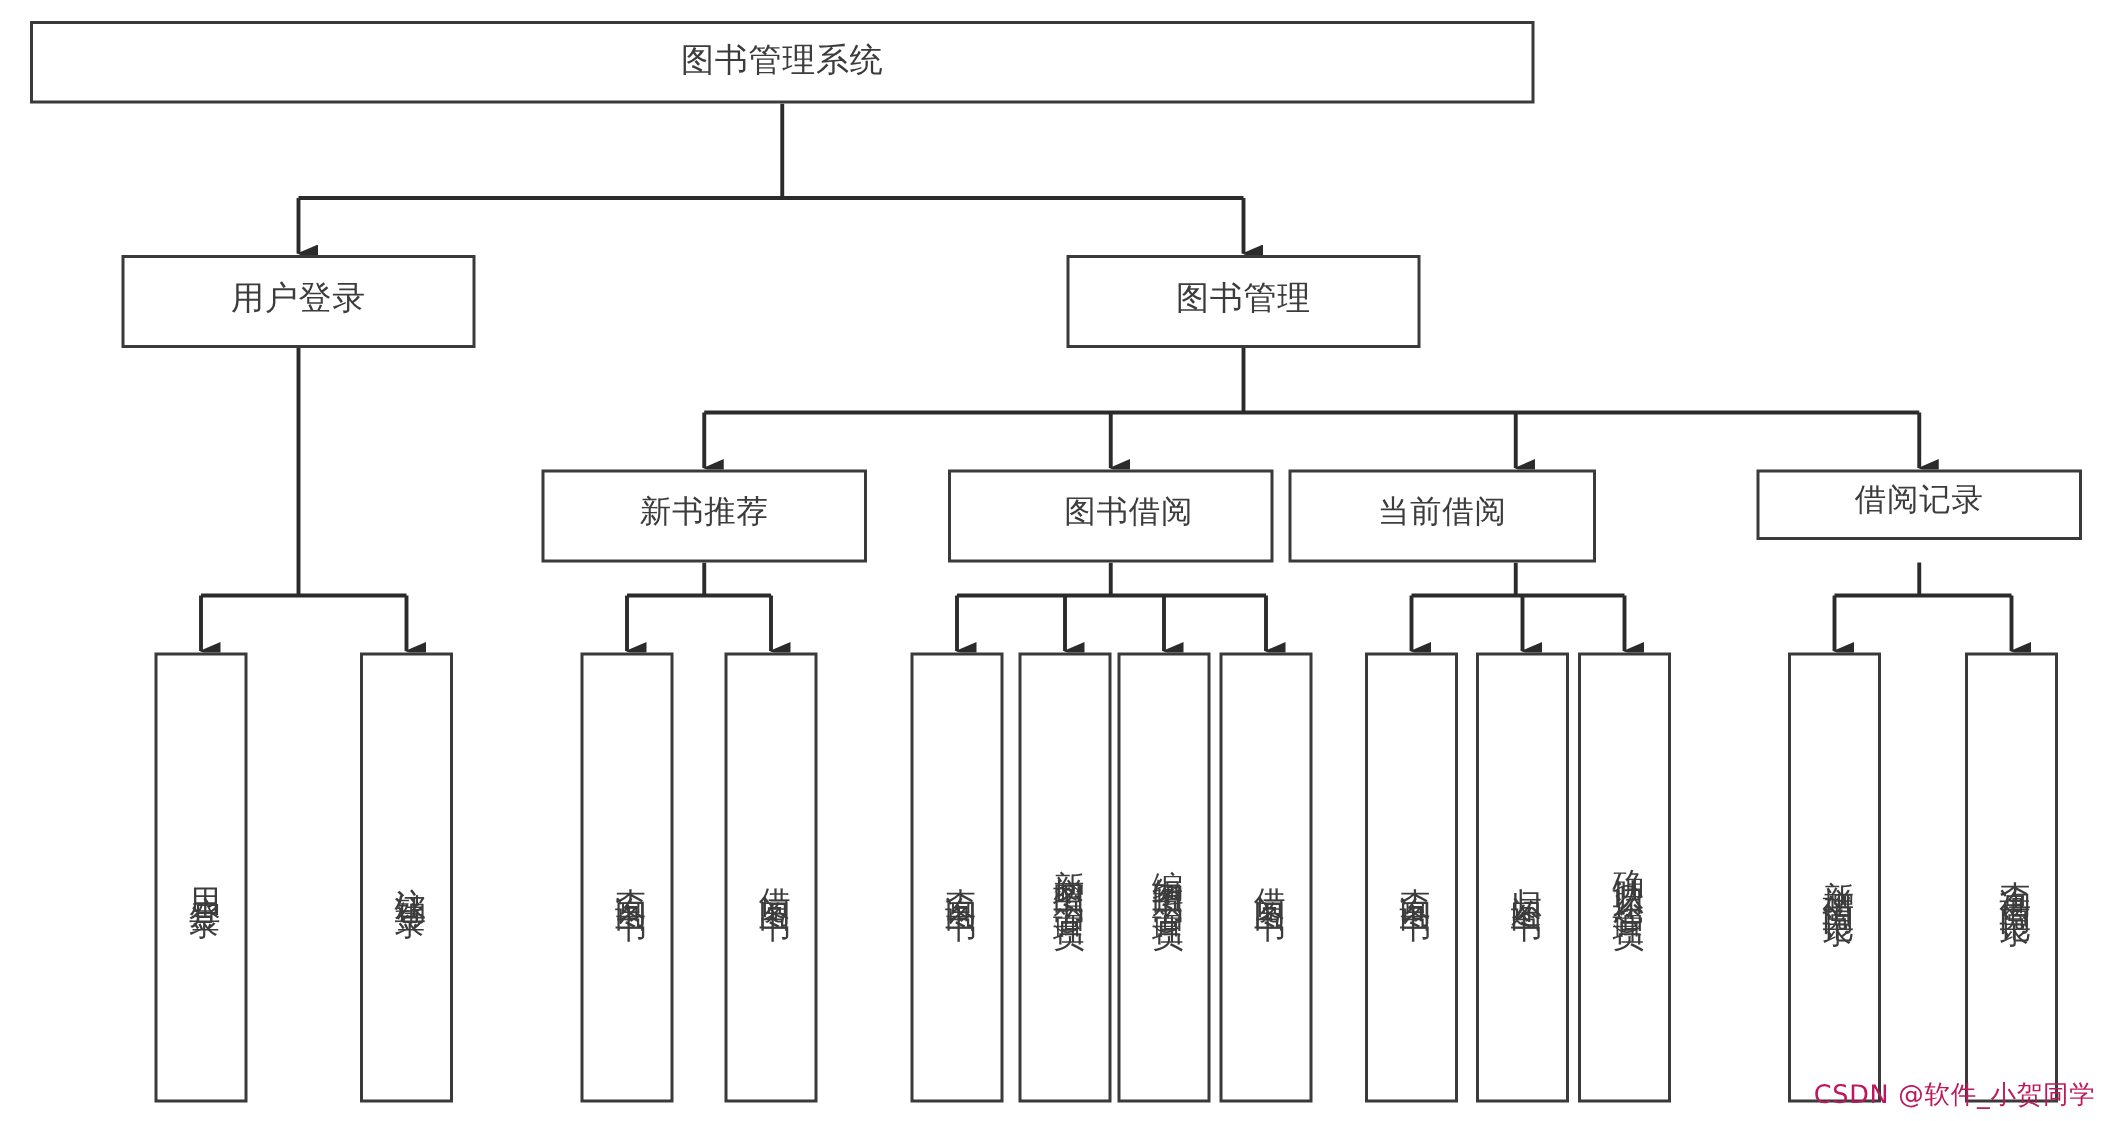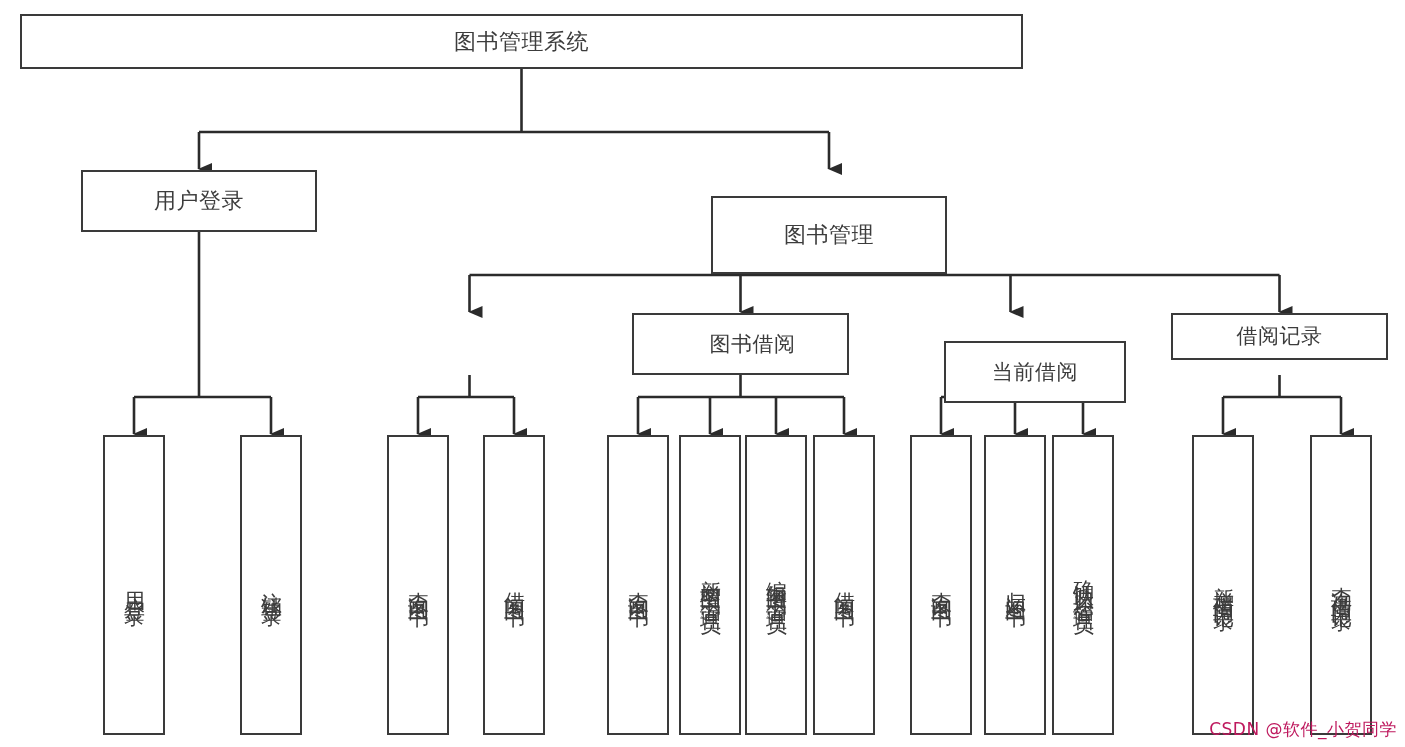--- a/index.html
+++ b/index.html
@@ -33,20 +33,21 @@
     justify-content: center;
     z-index: 2;
   }
   .node .label {
     color: #3c3c3c;
     font-size: 21px;
     line-height: 1.15;
     letter-spacing: 0.5px;
     white-space: nowrap;
     text-align: left;
+    font-family: Liberation Mono, monospace;
   }
   
   .node.leaf {
     align-items: center;
     justify-content: center;
     padding: 6px 0;
   }
   .node.leaf .label {
     writing-mode: vertical-rl;
     text-orientation: upright;
@@ -121,30 +122,33 @@
   </svg>
 
   <div class="node root" style="left:20px;top:14px;width:1003px;height:55px;">
     <span class="label">图书管理系统</span>
   </div>
 
   <div class="node level2" style="left:81px;top:170px;width:236px;height:62px;">
     <span class="label">用户登录</span>
   </div>
 
-  <div class="node level2" style="left:711px;top:170px;width:236px;height:78px;margin-top:26px;">
+  <div class="node level2" style="left:711px;top:170px;width:236px;height:62px;">
     <span class="label">图书管理</span>
   </div>
 
+  <div class="node level3" style="left:361px;top:313px;width:217px;height:62px;">
+    <span class="label">新书推荐</span>
+  </div>
 
   <div class="node level3" style="left:632px;top:313px;width:217px;height:62px;padding-left:24px;">
     <span class="label">图书借阅</span>
   </div>
 
-  <div class="node level3" style="left:944px;top:313px;width:182px;height:62px;margin-top:28px;">
+  <div class="node level3" style="left:859px;top:313px;width:205px;height:62px;">
     <span class="label">当前借阅</span>
   </div>
 
   <div class="node level3" style="left:1171px;top:313px;width:217px;height:47px;">
     <span class="label">借阅记录</span>
   </div>
 
   <div id="leaf-layer">
       <div class="node leaf" style="left: 103px; top: 435px; width: 62px; height: 300px;">
         <span class="label">用户登录</span>

